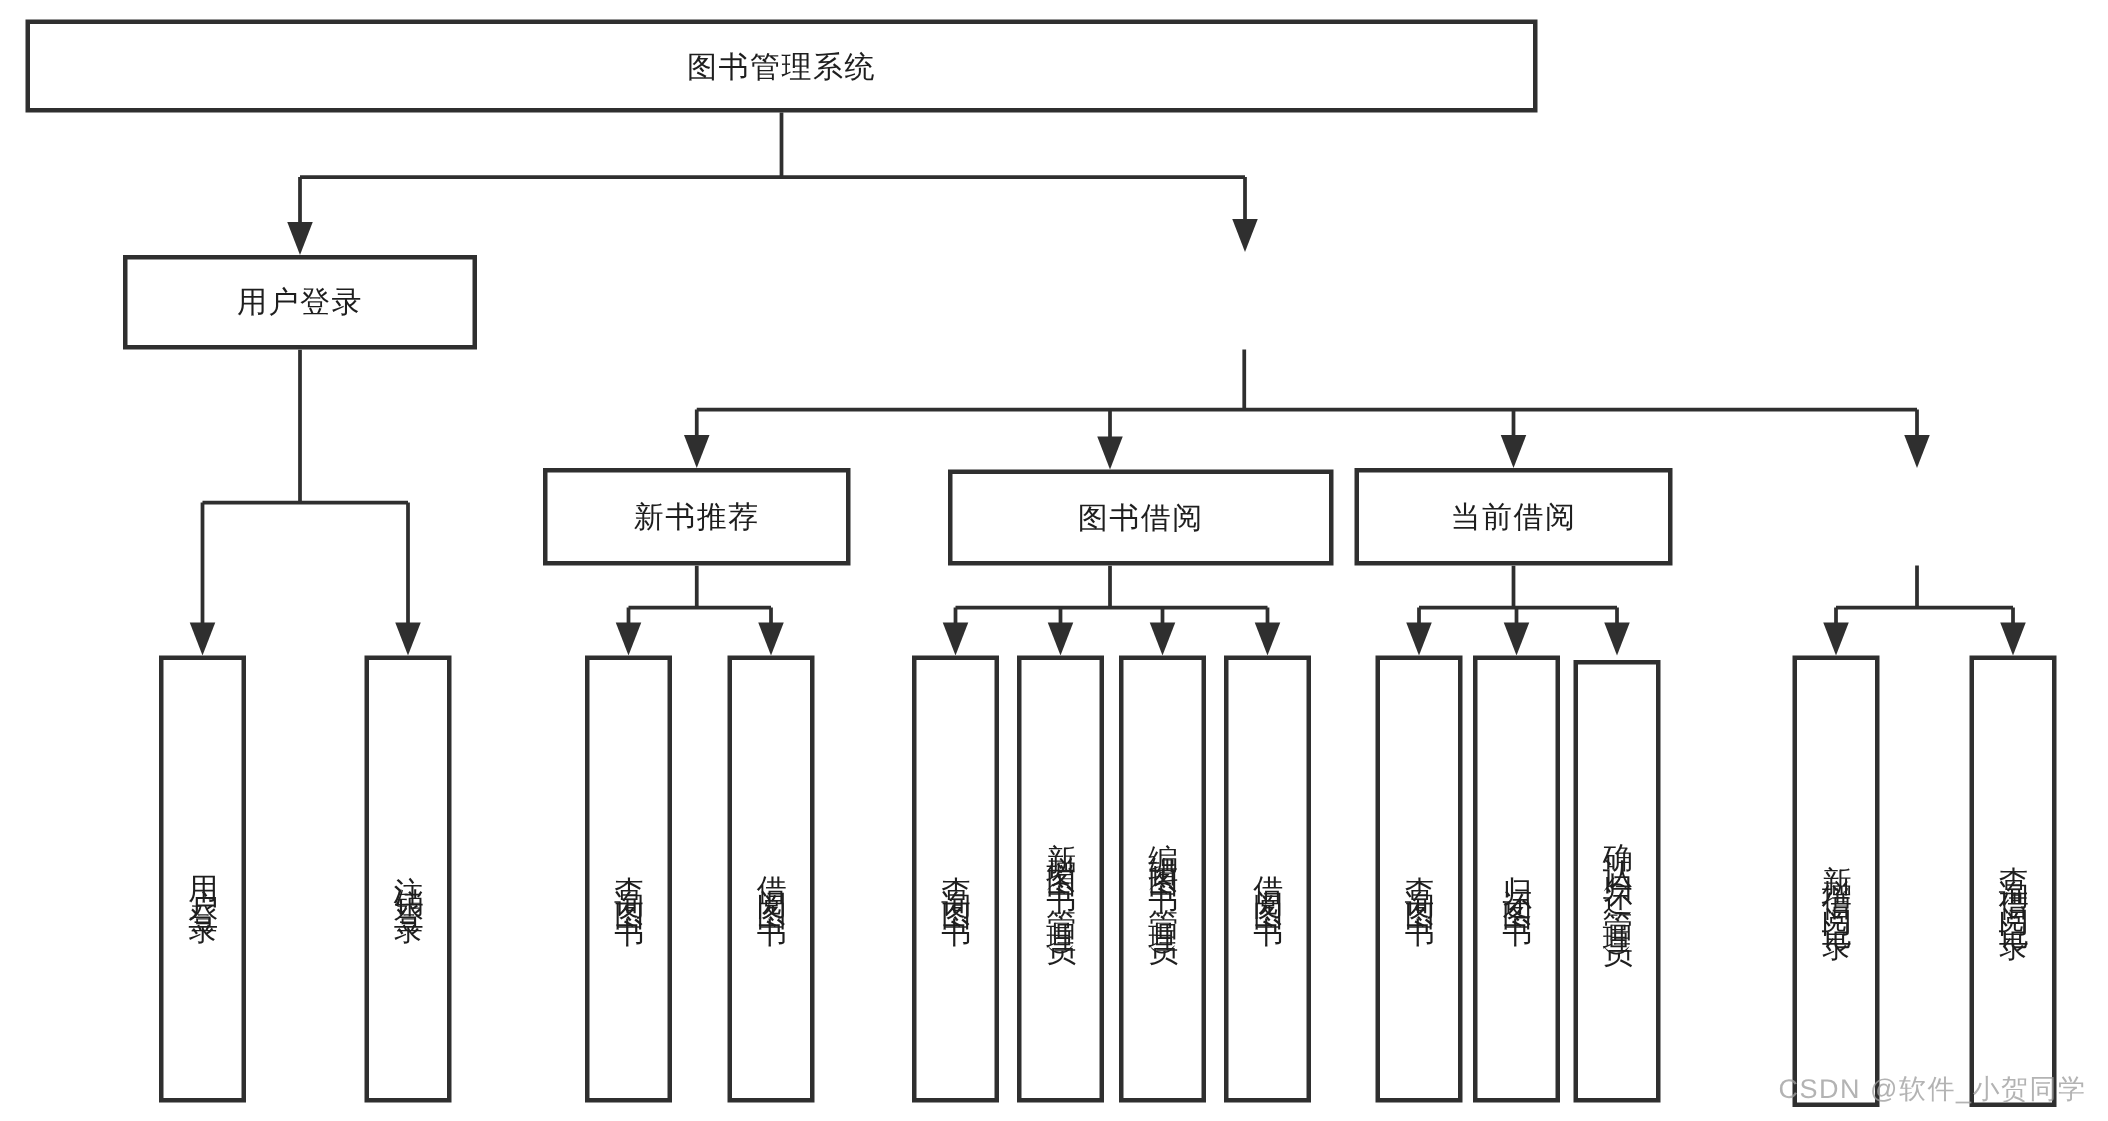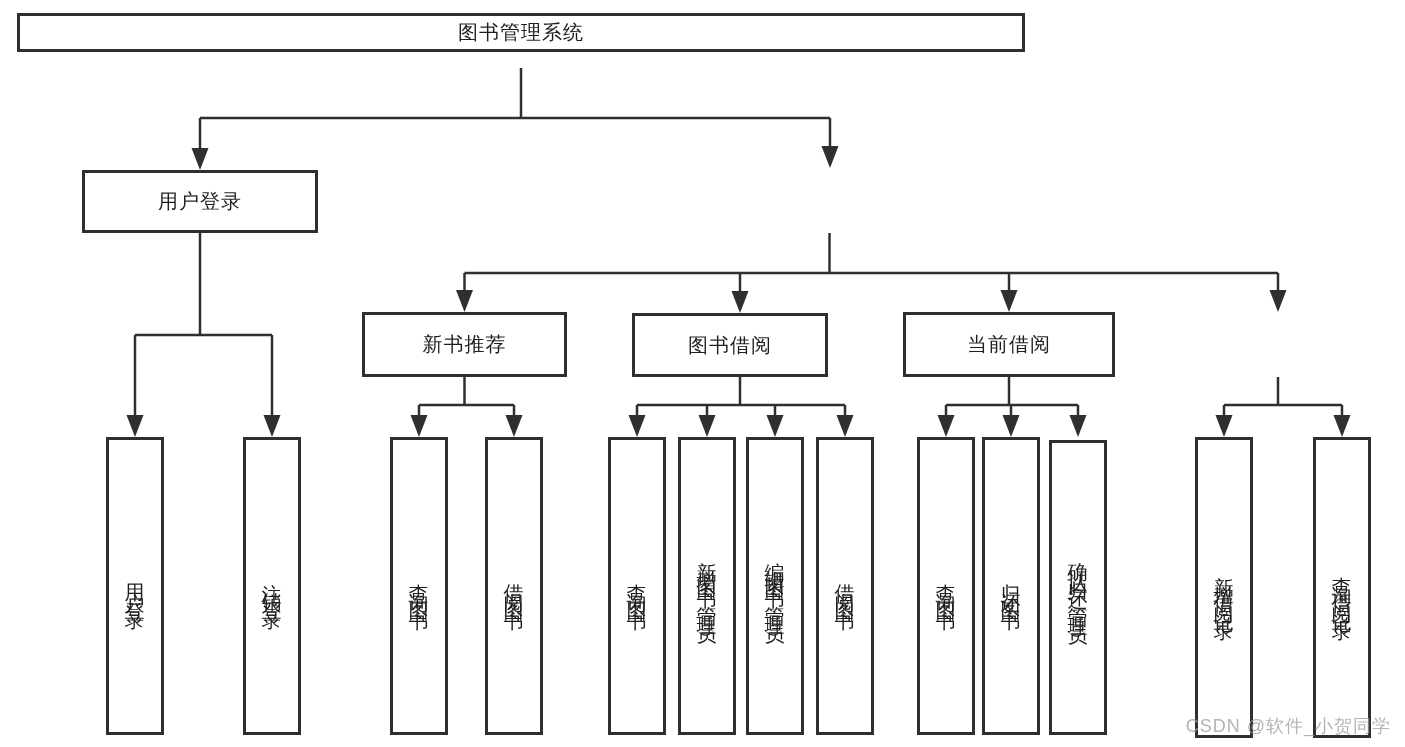--- a/index.html
+++ b/index.html
@@ -105,32 +105,32 @@
       <line x1="1078" y1="405" x2="1078" y2="421" stroke="#2f2f2f" stroke-width="2.5"></line>
       <polygon points="1069.5,415 1086.5,415 1078,437" fill="#2f2f2f"></polygon>
       <line x1="1278" y1="377" x2="1278" y2="405" stroke="#2f2f2f" stroke-width="2.5"></line>
       <line x1="1224" y1="405" x2="1342" y2="405" stroke="#2f2f2f" stroke-width="2.5"></line>
       <line x1="1224" y1="405" x2="1224" y2="421" stroke="#2f2f2f" stroke-width="2.5"></line>
       <polygon points="1215.5,415 1232.5,415 1224,437" fill="#2f2f2f"></polygon>
       <line x1="1342" y1="405" x2="1342" y2="421" stroke="#2f2f2f" stroke-width="2.5"></line>
       <polygon points="1333.5,415 1350.5,415 1342,437" fill="#2f2f2f"></polygon>
     </svg>
 
-  <div class="node hbox" style="left:17px;top:13px;width:1008px;height:39px;">
+  <div class="node hbox" style="left:17px;top:13px;width:1008px;height:62px;">
     <span>图书管理系统</span>
   </div>
 
   <div class="node hbox" style="left:82px;top:170px;width:236px;height:63px;">
     <span>用户登录</span>
   </div>
 
   <div class="node hbox" style="left:362px;top:312px;width:205px;height:65px;justify-content:center;">
     <span>新书推荐</span>
   </div>
-  <div class="node hbox" style="left:632px;top:313px;width:196px;height:64px;">
+  <div class="node hbox" style="left:632px;top:313px;width:257px;height:64px;">
     <span>图书借阅</span>
   </div>
   <div class="node hbox" style="left:903px;top:312px;width:212px;height:65px;text-align:center;">
     <span>当前借阅</span>
   </div>
 
   <div class="node vbox" style="left:106px;top:437px;width:58px;height:298px;">
     <span class="vtext">用户登录</span>
   </div>
   <div class="node vbox" style="left:243px;top:437px;width:58px;height:298px;">

